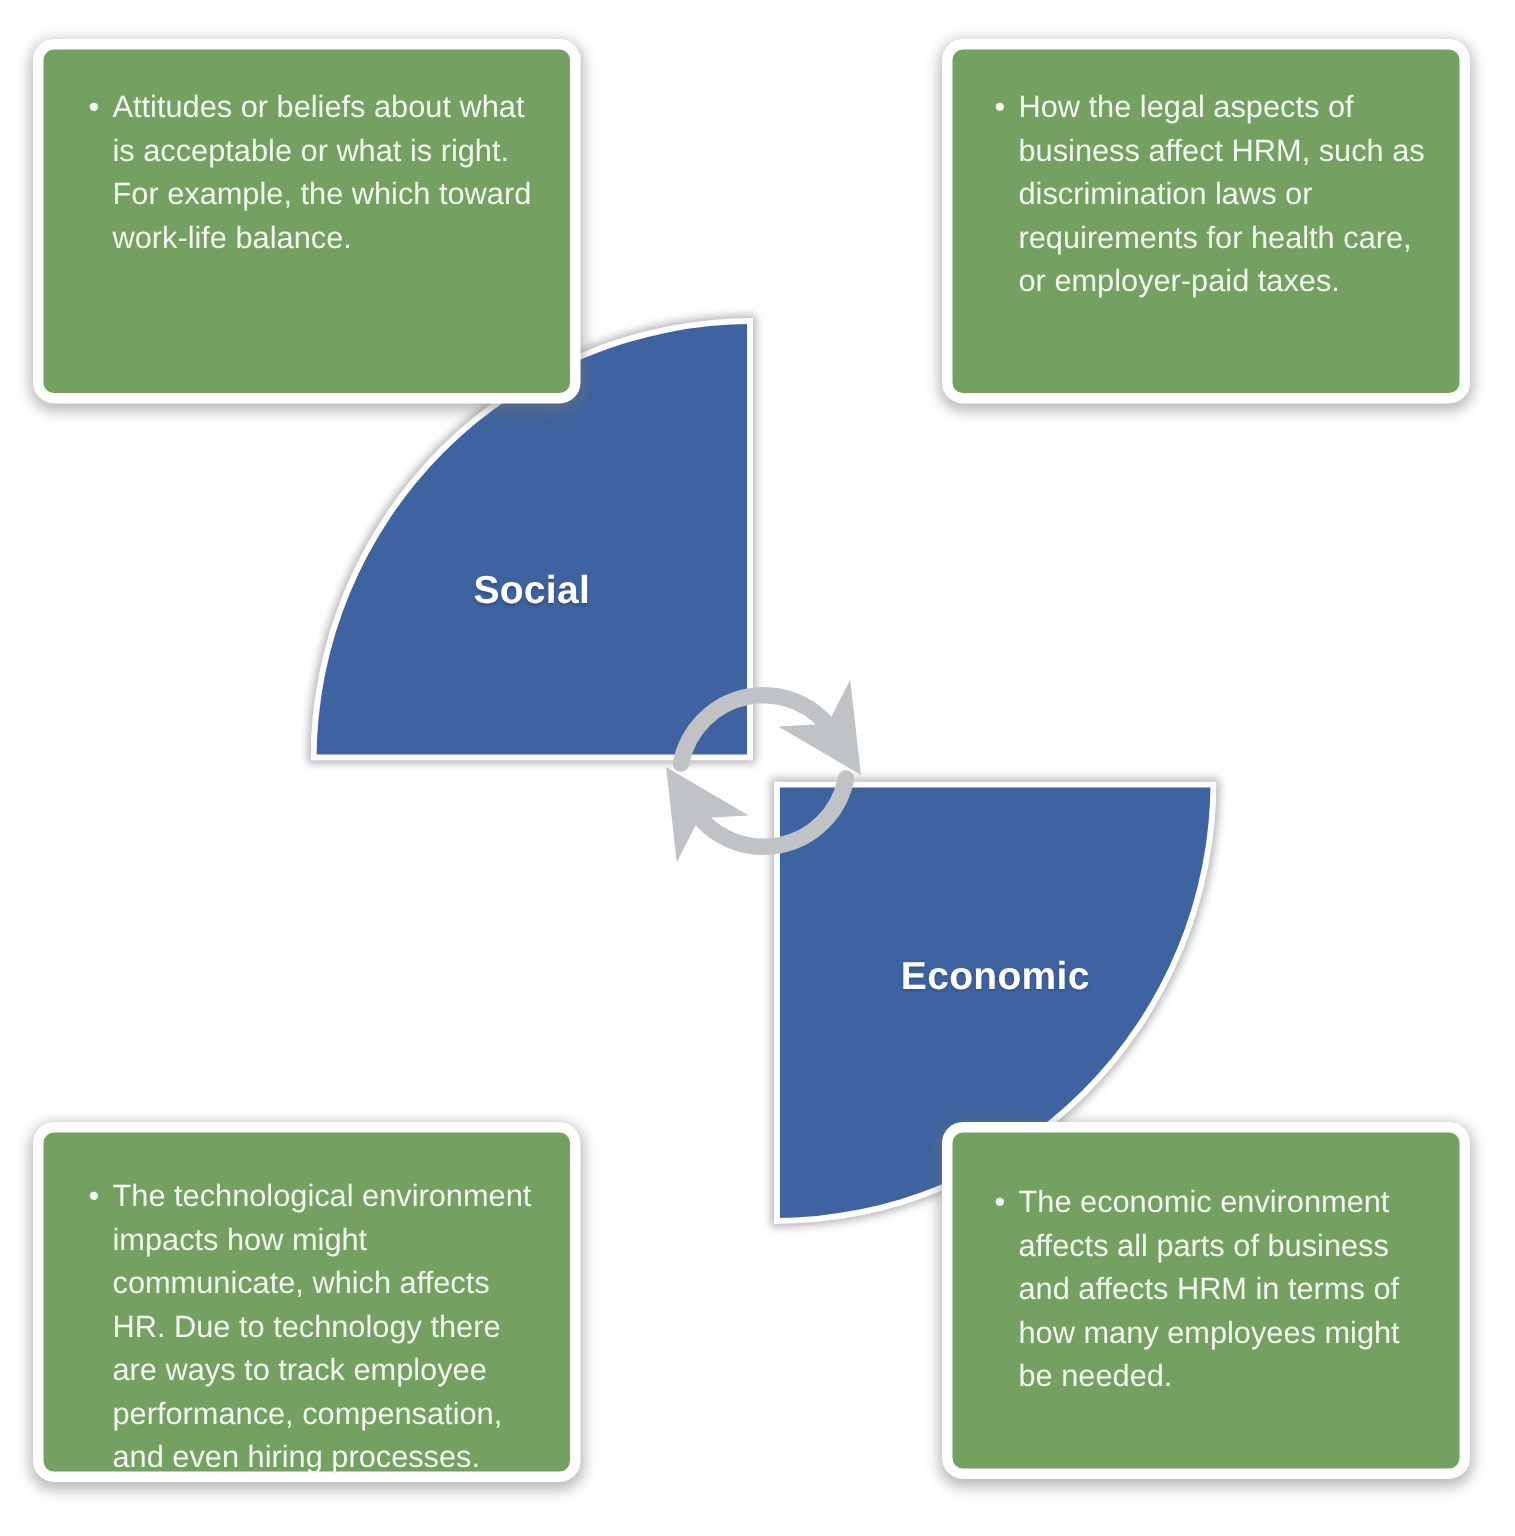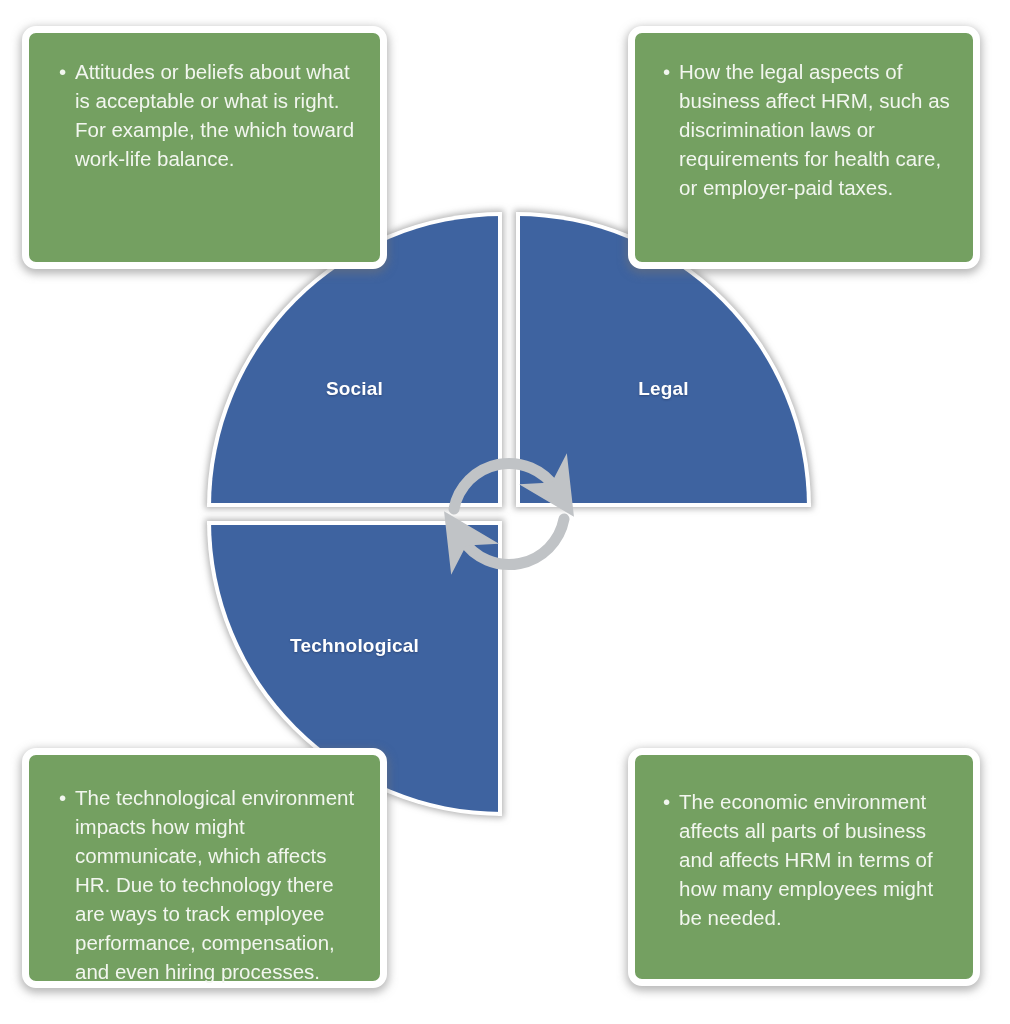--- a/index.html
+++ b/index.html
@@ -50,21 +50,21 @@
   .quad-econ {
     right: 0; bottom: 0;
     border-radius: 0 0 295px 0;
   }
   .quad-label {
     position: absolute;
     width: 100%;
     text-align: center;
     color: #ffffff;
     font-weight: bold;
-    font-size: 19px;
+    font-size: 26px;
     letter-spacing: 0.2px;
     text-shadow: 0 1px 2px rgba(30,45,80,0.45);
   }
   .quad-social .quad-label,
   .quad-legal  .quad-label { top: 162px; }
   .quad-tech   .quad-label,
   .quad-econ   .quad-label { top: 110px; }
 
   
   #arrows {
@@ -117,28 +117,25 @@
 <body>
 
 <div id="canvas">
 
   <div id="wheel">
 
     <div class="quad quad-social">
       <div class="quad-label">Social</div>
     </div>
 
-    <div class="quad quad-legal">
-      <div class="quad-label">Legal</div>
+
+
+    <div class="quad quad-econ">
+      <div class="quad-label">Economic</div>
     </div>
-
-    <div class="quad quad-tech">
-      <div class="quad-label">Technological</div>
-    </div>
-
 
     <svg id="arrows" viewBox="0 0 604 604">
       <defs>
         <marker id="arrowhead-cw" markerWidth="5.2" markerHeight="5.2" refX="2.2" refY="2.6" orient="auto" markerUnits="strokeWidth">
           <path d="M0,0 L5.2,2.6 L0,5.2 L1.5,2.6 Z" fill="#c0c3c6"></path>
         </marker>
         <marker id="arrowhead-ccw" markerWidth="5.2" markerHeight="5.2" refX="2.2" refY="2.6" orient="auto" markerUnits="strokeWidth">
           <path d="M0,0 L5.2,2.6 L0,5.2 L1.5,2.6 Z" fill="#c0c3c6"></path>
         </marker>
       </defs>

